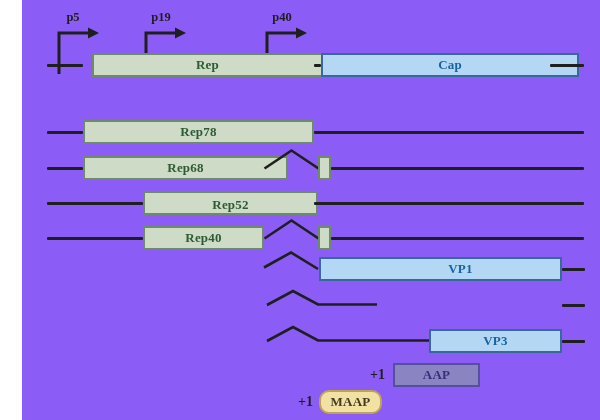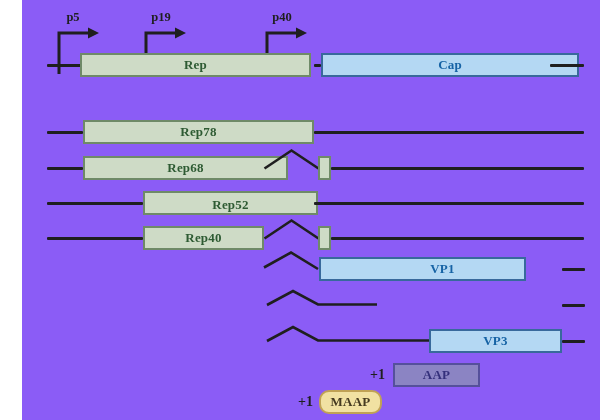--- a/index.html
+++ b/index.html
@@ -43,21 +43,21 @@
   <svg style="left:121px;top:27px;" width="46" height="29">
     <polyline class="stroke" points="3,27 3,6 32,6"></polyline>
     <polygon class="head" points="32,0.5 43,6 32,11.5"></polygon>
   </svg>
   <svg style="left:242px;top:27px;" width="46" height="29">
     <polyline class="stroke" points="3,27 3,6 32,6"></polyline>
     <polygon class="head" points="32,0.5 43,6 32,11.5"></polygon>
   </svg>
 
   <div class="hline" style="left:25px;top:63.5px;width:36px;"></div>
-  <div class="box green" style="left:58px;top:53px;width:231px;">
+  <div class="box green" style="left:70px;top:53px;width:231px;">
     <span>Rep</span>
   </div>
   <div class="hline" style="left:292px;top:63.5px;width:7px;"></div>
   <div class="box blue" style="left:299px;top:53px;width:258px;">
     <span>Cap</span>
   </div>
   <div class="hline" style="left:528px;top:63.5px;width:34px;"></div>
 
   <div class="hline" style="left:25px;top:130.5px;width:36px;"></div>
   <div class="box green" style="left:61px;top:120px;width:231px;">
@@ -87,21 +87,21 @@
   </div>
   <svg style="left:241px;top:219px;" width="57" height="22">
     <polyline class="zig" points="1.5,19.5 28.5,1.5 55.5,19.5"></polyline>
   </svg>
   <div class="smallbox" style="left:296px;top:226px;"></div>
   <div class="hline" style="left:309px;top:236.5px;width:253px;"></div>
 
   <svg style="left:240px;top:251px;" width="58" height="20">
     <polyline class="zig" points="2,16.5 29,1.5 56,18"></polyline>
   </svg>
-  <div class="box blue" style="left:297px;top:257px;width:207px;padding-left:40px;">
+  <div class="box blue" style="left:297px;top:257px;width:243px;padding-left:40px;">
     <span>VP1</span>
   </div>
   <div class="hline" style="left:540px;top:267.5px;width:23px;"></div>
 
   <svg style="left:243px;top:289px;" width="114" height="19">
     <polyline class="zig" points="2,16 28,2 53,15.5 112,15.5"></polyline>
   </svg>
   <div class="hline" style="left:540px;top:303.5px;width:23px;"></div>
 
   <svg style="left:243px;top:325px;" width="166" height="19">

